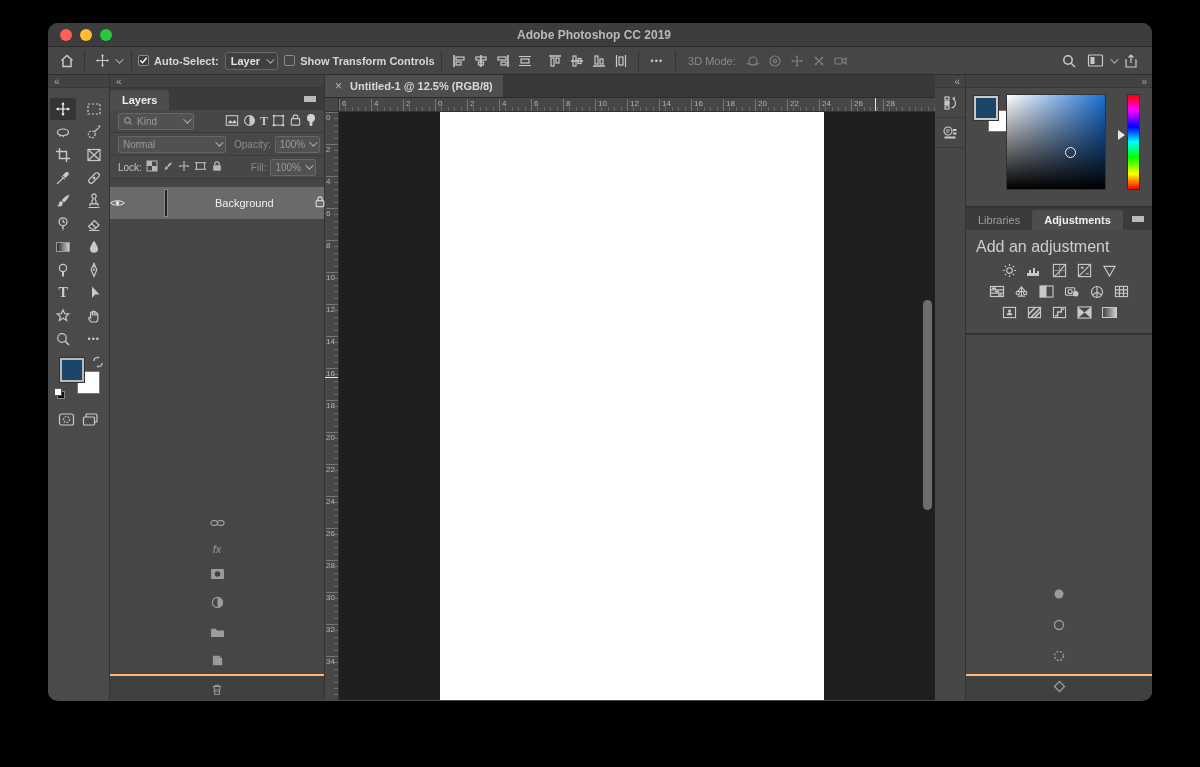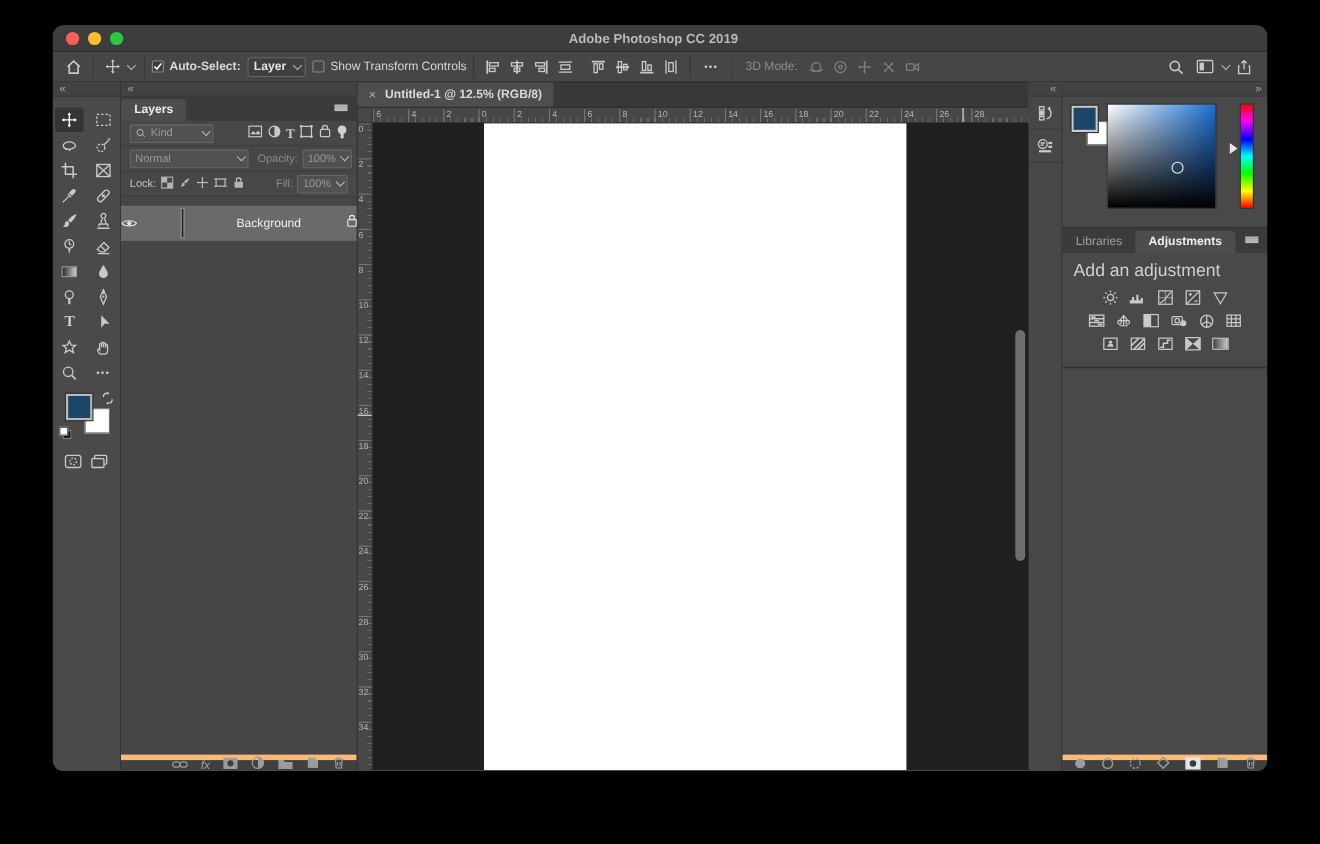--- a/index.html
+++ b/index.html
@@ -60,22 +60,22 @@
     background:linear-gradient(#b9b9b9,#b9b9b9) center/12px 2px no-repeat; }
   .lrow { display:flex; align-items:center; padding:0 8px; gap:4px; font-size:10px; color:#c4c4c4;
     height:23px; border-bottom:1px solid #3c3c3c; background:#474747; }
   .field { background:#515151; border:1px solid #666; border-radius:2px; height:17px;
     display:inline-flex; align-items:center; padding:0 4px; gap:4px; color:#9a9a9a; }
   .layerlist { flex:1; background:#464646; }
   .layerrow { height:32px; background:#6a6a6a; display:flex; align-items:center; margin-top:8px;gap:40px; }
   .eyebox { width:28px; display:flex; justify-content:center; }
   .thumb { width:20px; height:26px; background:#fff; border:1px solid #222; outline:1px solid #888; margin-right:8px; }
   .layername { color:#f0f0f0; font-size:11px; flex:1; }
-  .iconstrip { height:14px; background:#404040; border-top:5px solid #fdba74; display:flex;
-    align-items:center; justify-content:flex-end; gap:11px; padding:0 10px; color:#9c9c9c; }
+  .iconstrip { height:26px; background:#404040; border-top:2px solid #fdba74; display:flex;
+    align-items:center; justify-content:flex-end; gap:11px; padding:0 10px; color:#9c9c9c;flex-direction:column; }
 
   
   .canvascol { flex:1; display:flex; flex-direction:column; background:#1f1f1f; min-width:0; }
   .doctabs { height:23px; background:#393939; display:flex; border-bottom:1px solid #2c2c2c; }
   .doctab { background:#4e4e4e; display:flex; align-items:center; gap:8px; padding:0 10px; font-size:11px;
     color:#d9d9d9; font-weight:bold; }
   .closex { color:#b5b5b5; font-size:12px; font-weight:normal; }
   .rulertop { display:flex; height:14px; }
   .corner { width:14px; height:14px; background:#474747; border-right:1px solid #333; border-bottom:1px solid #333; }
   .hruler { flex:1; background:#474747; border-bottom:1px solid #333; position:relative; overflow:hidden;
@@ -163,21 +163,21 @@
       <svg class="i" width="9" height="9" viewBox="0 0 10 10">
           <path d="M1.5 5l2.5 2.5L8.5 2" stroke="#fff" stroke-width="1.6"></path>
         </svg>
     </span>
     <span style="font-weight:bold">Auto-Select:</span>
     <span class="dropbox">
       <span style="font-weight:bold">Layer</span>
       <span class="chev"></span>
     </span>
     <span class="chk" style="background:#464646"></span>
-    <span style="font-weight:normal">Show Transform Controls</span>
+    <span style="font-weight:bold">Show Transform Controls</span>
     <span class="ob-sep"></span>
 
     <span class="ob-ic">
         <svg class="i" width="16" height="16" viewBox="0 0 16 16">
           <path d="M3 2v12" stroke-width="1.6"></path>
           <rect x="5" y="4" width="8" height="3"></rect>
           <rect x="5" y="9" width="5" height="3"></rect>
         </svg>
       </span>
     <span class="ob-ic">

